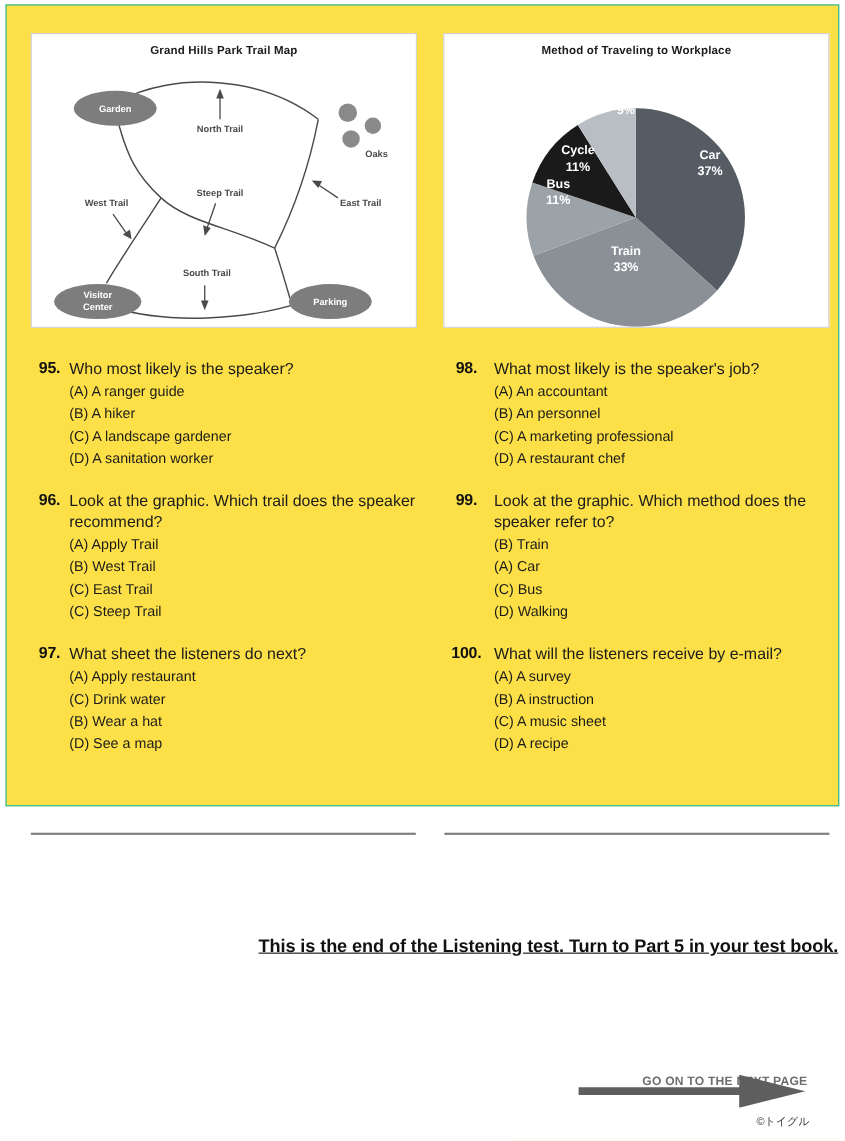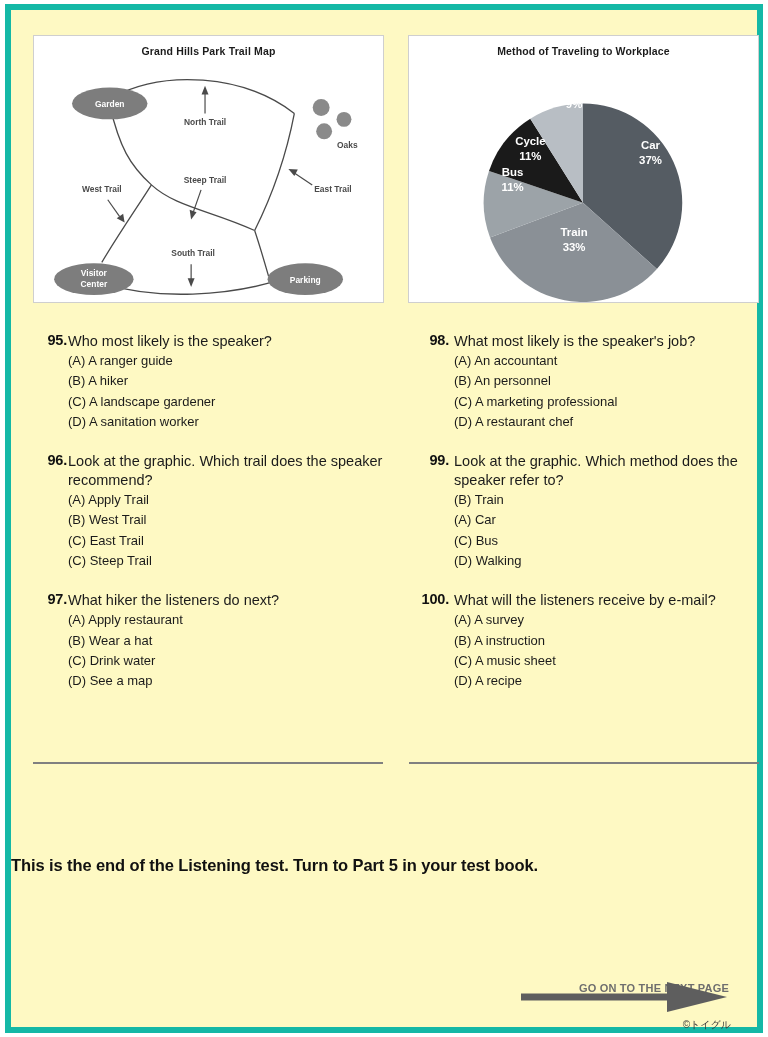--- a/index.html
+++ b/index.html
@@ -11,23 +11,23 @@
   body {
     width: 768px; height: 1037px;
     position: relative;
     font-family: "Liberation Sans", sans-serif;
     color: #1b1b1b;
     overflow: hidden;
   }
   .page-frame {
     position: absolute;
     left: 5px; top: 4px;
-    width: 758px; height: 1029px;
-    border: 6px solid #14b8a6;
-    background: #fef9c3;
+    width: 758px; height: 729px;
+    border: 1px solid #14b8a6;
+    background: #fde047;
   }
 
   
   .graphics-row {
     position: absolute;
     left: 22px; top: 25px;
     width: 726px; height: 268px;
   }
   .graphic-panel {
     position: absolute;
@@ -96,21 +96,21 @@
   .col.right { left: 376px; }
 
   .question {
     position: relative;
     margin-bottom: 20px;
   }
   .q-num {
     position: absolute;
     left: 0; top: 0;
     width: 34px;
-    text-align: right;
+    text-align: center;
     font-size: 14.5px;
     font-weight: bold;
     color: #111;
     letter-spacing: -0.2px;
   }
   .col.right .q-num { width: 40px; }
   .q-body {
     margin-left: 35px;
   }
   .col.right .q-body { margin-left: 45px; }
@@ -139,25 +139,26 @@
     border-top: 2px solid #808080;
   }
   .rule.left  { left: 22px;  width: 350px; top: 752px; }
   .rule.right { left: 398px; width: 350px; top: 752px; }
 
   
   .end-note {
     position: absolute;
     left: 0; right: 0;
     top: 846px;
-    text-align: left;
+    text-align: right;
     font-size: 16.5px;
     font-weight: bold;
     color: #111;
     letter-spacing: -0.1px;
+    text-decoration: underline;
   }
   .next-page {
     position: absolute;
     right: 28px;
     top: 972px;
     text-align: right;
     font-size: 11px;
     font-weight: bold;
     color: #6e6e6e;
     letter-spacing: 0.2px;
@@ -295,25 +296,25 @@
               <li>(A) Apply Trail</li>
               <li>(B) West Trail</li>
               <li>(C) East Trail</li>
               <li>(C) Steep Trail</li>
             </ul>
           </div>
         </div>
         <div class="question">
           <div class="q-num">97.</div>
           <div class="q-body">
-            <p class="q-stem">What hiker the listeners do next?</p>
+            <p class="q-stem">What sheet the listeners do next?</p>
             <ul class="q-choices">
               <li>(A) Apply restaurant</li>
+              <li>(C) Drink water</li>
               <li>(B) Wear a hat</li>
-              <li>(C) Drink water</li>
               <li>(D) See a map</li>
             </ul>
           </div>
         </div>
       </div>
     <div class="col right" id="col-right">
         <div class="question">
           <div class="q-num">98.</div>
           <div class="q-body">
             <p class="q-stem">What most likely is the speaker's job?</p>

